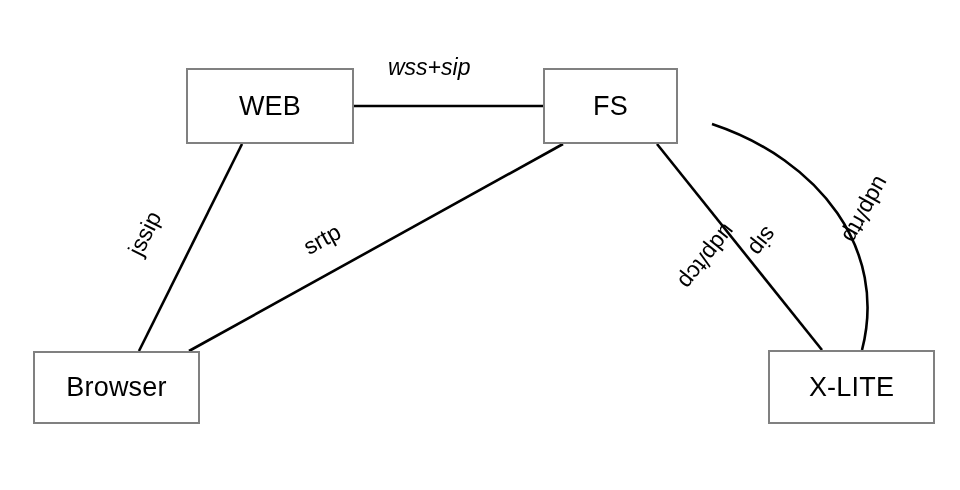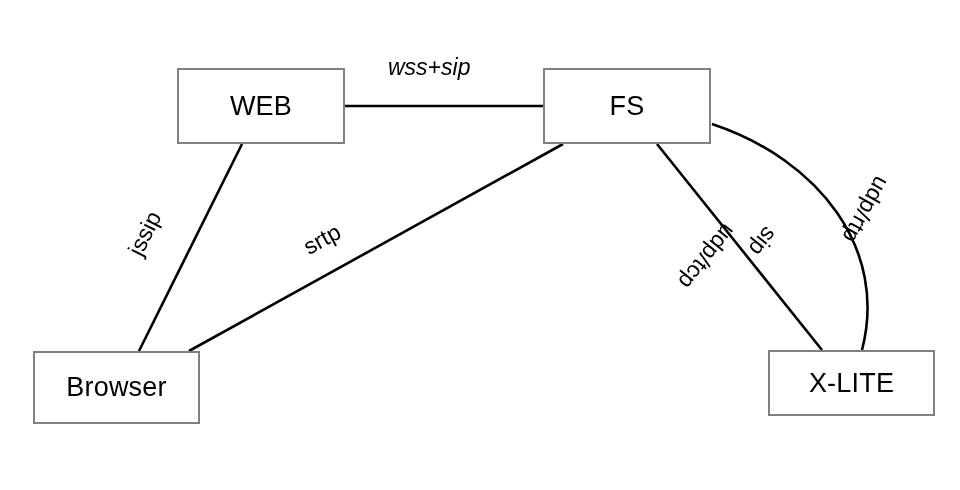--- a/index.html
+++ b/index.html
@@ -57,33 +57,33 @@
 <div id="canvas">
 
   <svg id="edges" viewBox="0 0 960 490">
     <line x1="345" y1="106" x2="543" y2="106" stroke="#000000" stroke-width="2.6"></line>
     <line x1="242" y1="144" x2="139" y2="351" stroke="#000000" stroke-width="2.6"></line>
     <line x1="189" y1="351" x2="563" y2="144" stroke="#000000" stroke-width="2.6"></line>
     <line x1="657" y1="144" x2="822" y2="350" stroke="#000000" stroke-width="2.6"></line>
     <path d="M 712 124 C 820 160 888 250 862 350" fill="none" stroke="#000000" stroke-width="2.6"></path>
   </svg>
 
-  <div class="node" style="left:177px; top:68px; width:168px; height:76px;">
+  <div class="node" style="left:186px; top:68px; width:168px; height:76px;">
     <span>WEB</span>
   </div>
 
-  <div class="node" style="left:543px; top:68px; width:168px; height:76px;">
+  <div class="node" style="left:543px; top:68px; width:135px; height:76px;">
     <span>FS</span>
   </div>
 
   <div class="node" style="left:33px; top:351px; width:167px; height:73px;">
     <span>Browser</span>
   </div>
 
-  <div class="node" style="left:768px; top:350px; width:167px; height:66px;">
+  <div class="node" style="left:768px; top:350px; width:167px; height:74px;">
     <span>X-LITE</span>
   </div>
 
   <div class="edge-label" style="left:388px; top:56px; transform:rotate(0deg);font-style:italic;">wss+sip</div>
 
   <div class="edge-label" style="left:122px; top:222px; transform:rotate(-63.5deg);">jssip</div>
 
   <div class="edge-label" style="left:303px; top:228px; transform:rotate(-28.9deg);">srtp</div>
 
   <div class="edge-label" style="left:669px; top:245px; transform:rotate(-51.3deg) rotate(180deg);">udp/tcp</div>

